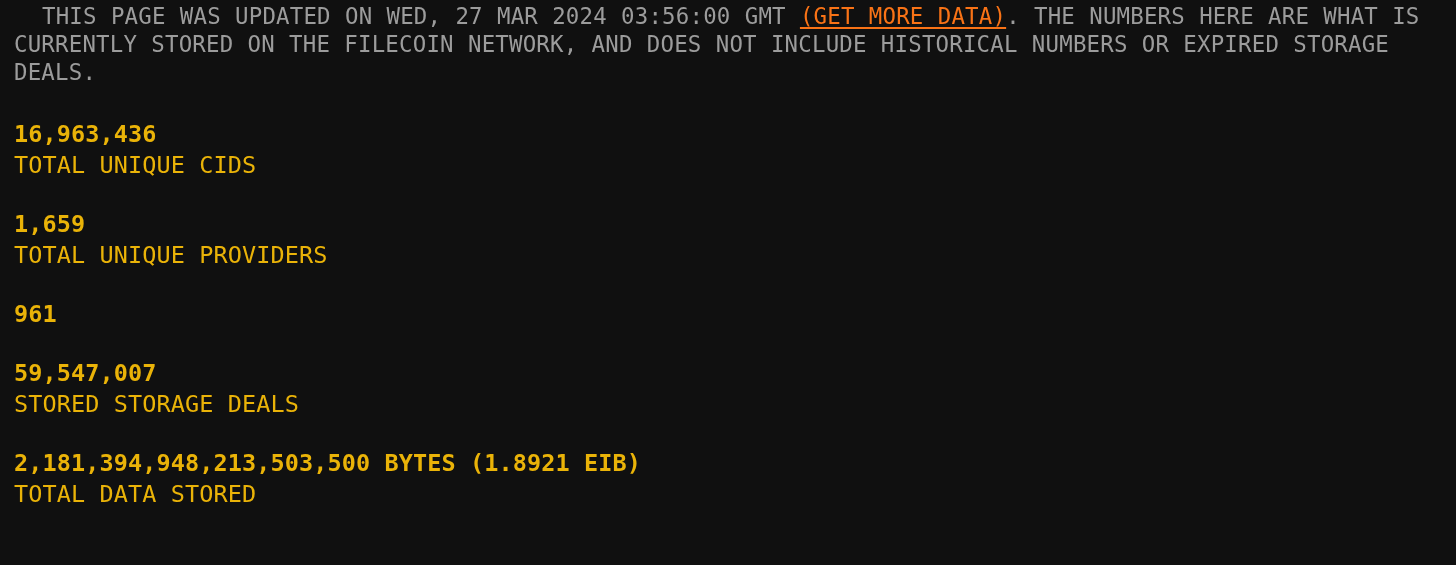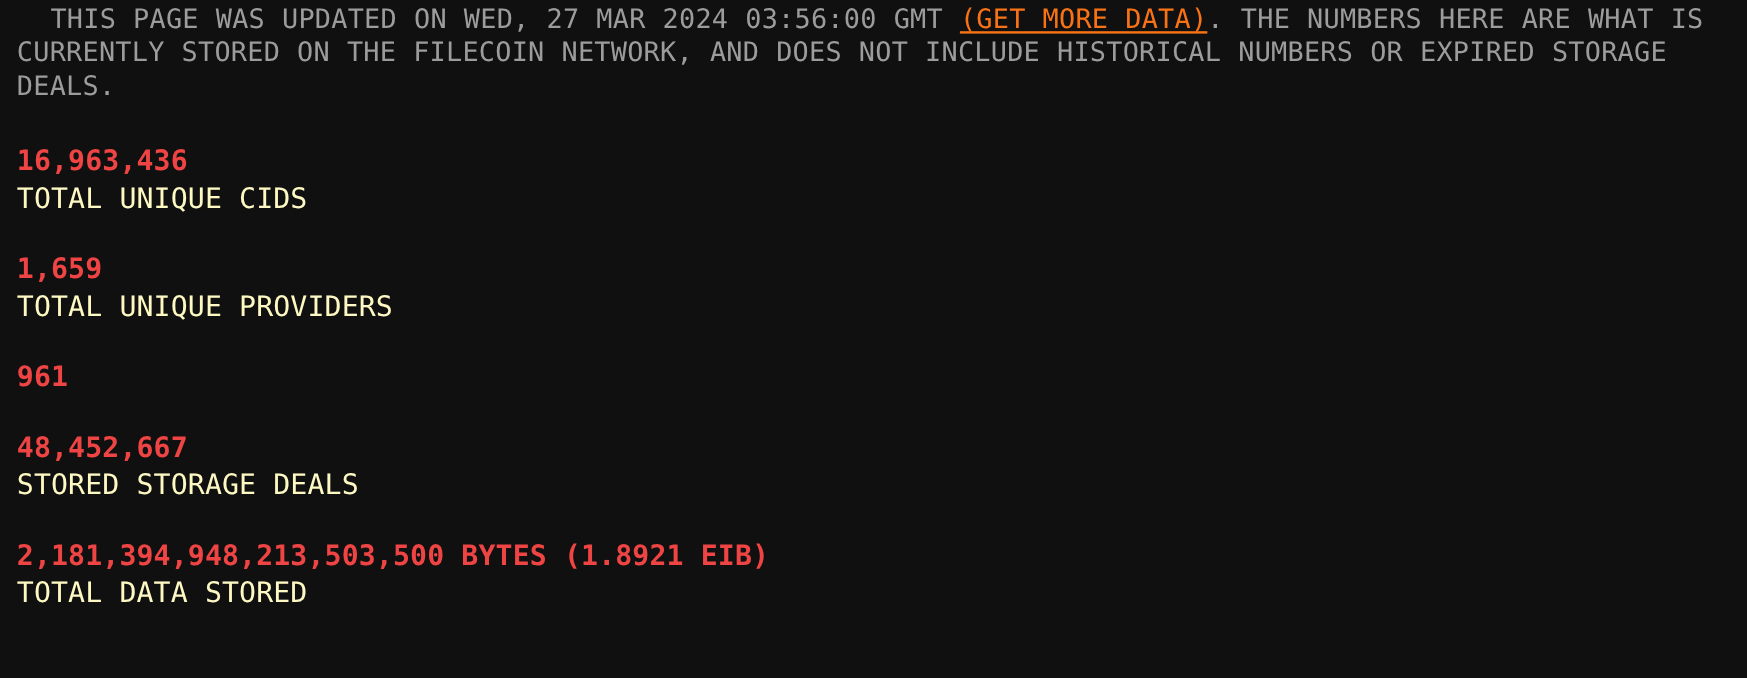--- a/index.html
+++ b/index.html
@@ -68,30 +68,30 @@
     padding: 0;
   }
   .stat:last-child {
     margin-bottom: 8px;
   }
   .stat-value {
     display: block;
     font-size: 23.5px;
     line-height: 31px;
     font-weight: 700;
-    color: #ef4444;
+    color: #eab308;
     letter-spacing: 0.1px;
     white-space: nowrap;
   }
   .stat-label {
     display: block;
     font-size: 23.5px;
     line-height: 31px;
     font-weight: 400;
-    color: #fef9c3;
+    color: #eab308;
     letter-spacing: 0.1px;
     white-space: nowrap;
   }
 </style>
 </head>
 <body>
 
 <div id="page">
 
   <p class="notice">
@@ -108,21 +108,21 @@
     <li class="stat">
       <span class="stat-value">1,659</span>
       <span class="stat-label">TOTAL UNIQUE PROVIDERS</span>
     </li>
 
     <li class="stat">
       <span class="stat-value">961</span>
     </li>
 
     <li class="stat">
-      <span class="stat-value">48,452,667</span>
+      <span class="stat-value">59,547,007</span>
       <span class="stat-label">STORED STORAGE DEALS</span>
     </li>
 
     <li class="stat">
       <span class="stat-value">2,181,394,948,213,503,500 BYTES (1.8921 EIB)</span>
       <span class="stat-label">TOTAL DATA STORED</span>
     </li>
 
   </ul>
 

